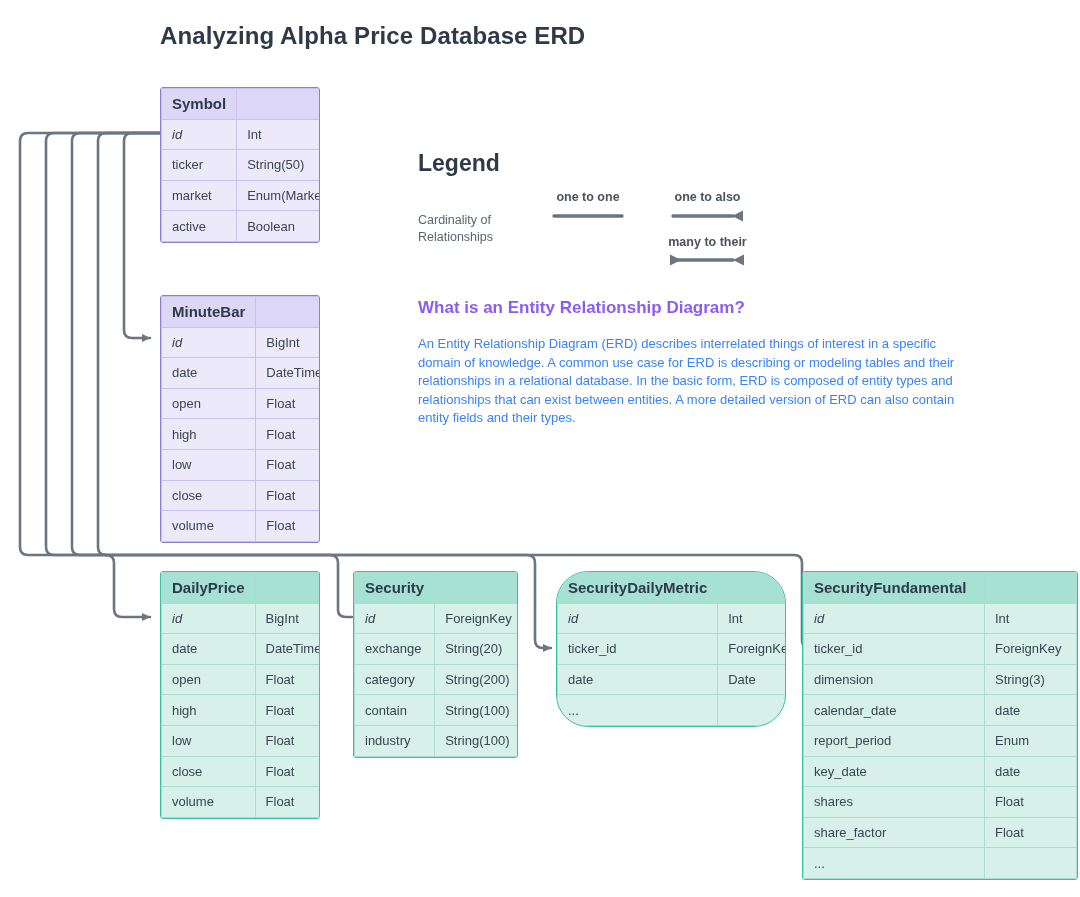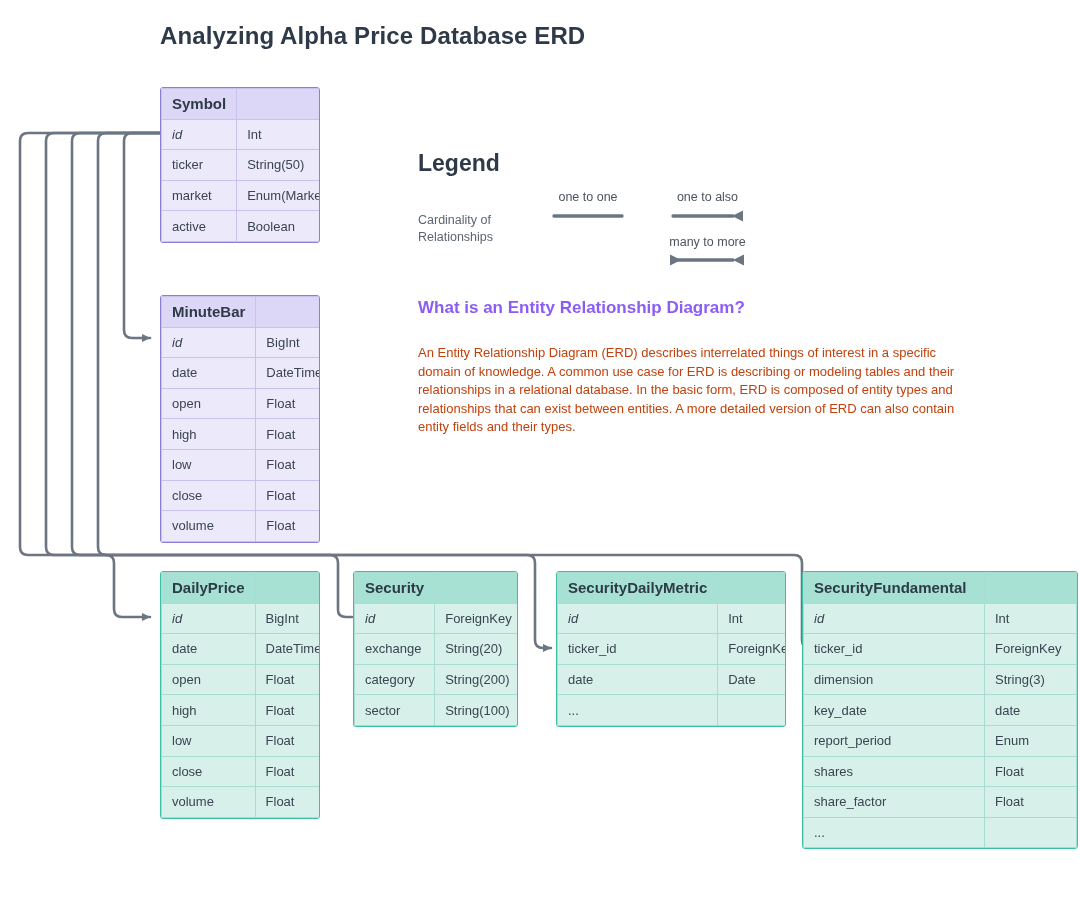--- a/index.html
+++ b/index.html
@@ -55,34 +55,34 @@
 
   
   .legend-title {
     position: absolute; left: 418px; top: 150px;
     font-size: 23px; font-weight: bold; color: #2e3a47;
   }
   .legend-caption {
     position: absolute; left: 418px; top: 212px;
     font-size: 12.5px; line-height: 17px; color: #5b6670; width: 95px;
   }
-  .legend-item { position: absolute; }
+  .legend-item { position: absolute; font-weight: bold; }
   .legend-item .lbl {
     font-size: 12.5px; color: #4a545e; text-align: center;
     white-space: nowrap; margin-bottom: 4px;
   }
 
   
   .desc-title {
     position: absolute; left: 418px; top: 298px;
     font-size: 17px; font-weight: bold; color: #8b5cf6;
   }
   .desc-body {
-    position: absolute; left: 418px; top: 344px; width: 556px;
-    font-size: 13px; line-height: 18.6px; color: #c2410c;
+    position: absolute; left: 418px; top: 335px; width: 556px;
+    font-size: 13px; line-height: 18.6px; color: #3b82f6;
   }
 </style>
 </head>
 <body>
 
 <div id="stage">
 
   <div class="page-title">Analyzing Alpha Price Database ERD</div>
 
   <svg id="connectors" viewBox="0 0 1080 897" xmlns="http://www.w3.org/2000/svg">
@@ -227,28 +227,32 @@
           </tr>
       <tr>
             <td>exchange</td>
             <td>String(20)</td>
           </tr>
       <tr>
             <td>category</td>
             <td>String(200)</td>
           </tr>
       <tr>
-            <td>sector</td>
+            <td>contain</td>
             <td>String(100)</td>
           </tr>
-    </tbody>
-      </table>
-  </div>
-
-  <div class="entity e-teal" style="left:556px; top:571px; width:230px;">
+      <tr>
+            <td>industry</td>
+            <td>String(100)</td>
+          </tr>
+    </tbody>
+      </table>
+  </div>
+
+  <div class="entity e-teal" style="left:556px; top:571px; width:230px;border-radius:32px;">
     <table>
       <tbody>
           <tr class="hdr">
         <td>SecurityDailyMetric</td>
         <td style="width:90px;"></td>
       </tr>
       <tr>
             <td class="pk">id</td>
             <td>Int</td>
           </tr>
@@ -281,26 +285,30 @@
           </tr>
       <tr>
             <td>ticker_id</td>
             <td>ForeignKey</td>
           </tr>
       <tr>
             <td>dimension</td>
             <td>String(3)</td>
           </tr>
       <tr>
-            <td>key_date</td>
+            <td>calendar_date</td>
             <td>date</td>
           </tr>
       <tr>
             <td>report_period</td>
             <td>Enum</td>
+          </tr>
+      <tr>
+            <td>key_date</td>
+            <td>date</td>
           </tr>
       <tr>
             <td>shares</td>
             <td>Float</td>
           </tr>
       <tr>
             <td>share_factor</td>
             <td>Float</td>
           </tr>
       <tr>
@@ -324,21 +332,21 @@
   <div class="legend-item" style="left:655px; top:190px; width:105px;">
     <div class="lbl">one to also</div>
     <svg width="105" height="12">
       <line x1="18" y1="6" x2="78" y2="6" stroke="#6b7680" stroke-width="3.4" stroke-linecap="round"></line>
       <path d="M88,0.5 L88,11.5 L77,6 Z" fill="#6b7680"></path>
     </svg>
   </div>
 
 
   <div class="legend-item" style="left:655px; top:235px; width:105px;">
-    <div class="lbl">many to more</div>
+    <div class="lbl">many to their</div>
     <svg width="105" height="14">
       <line x1="22" y1="7" x2="78" y2="7" stroke="#6b7680" stroke-width="3.4" stroke-linecap="round"></line>
       <path d="M15,1.5 L15,12.5 L26,7 Z" fill="#6b7680"></path>
       <path d="M89,1.5 L89,12.5 L78,7 Z" fill="#6b7680"></path>
     </svg>
   </div>
 
   <div class="desc-title">What is an Entity Relationship Diagram?</div>
   <div class="desc-body">An Entity Relationship Diagram (ERD) describes interrelated things of interest in a specific domain of knowledge. A common use case for ERD is describing or modeling tables and their relationships in a relational database. In the basic form, ERD is composed of entity types and relationships that can exist between entities. A more detailed version of ERD can also contain entity fields and their types.</div>
 

